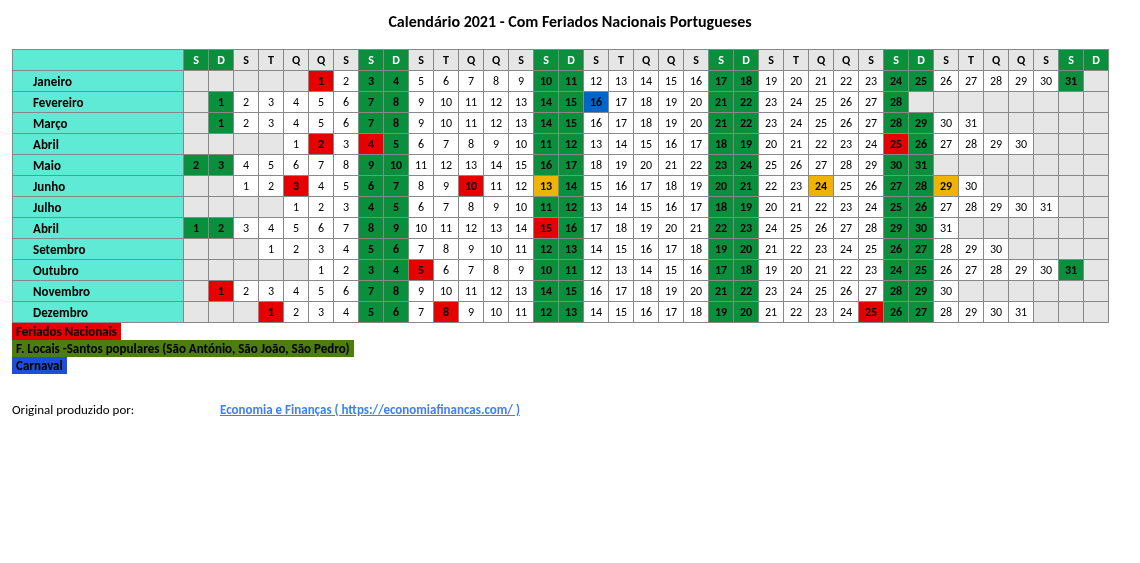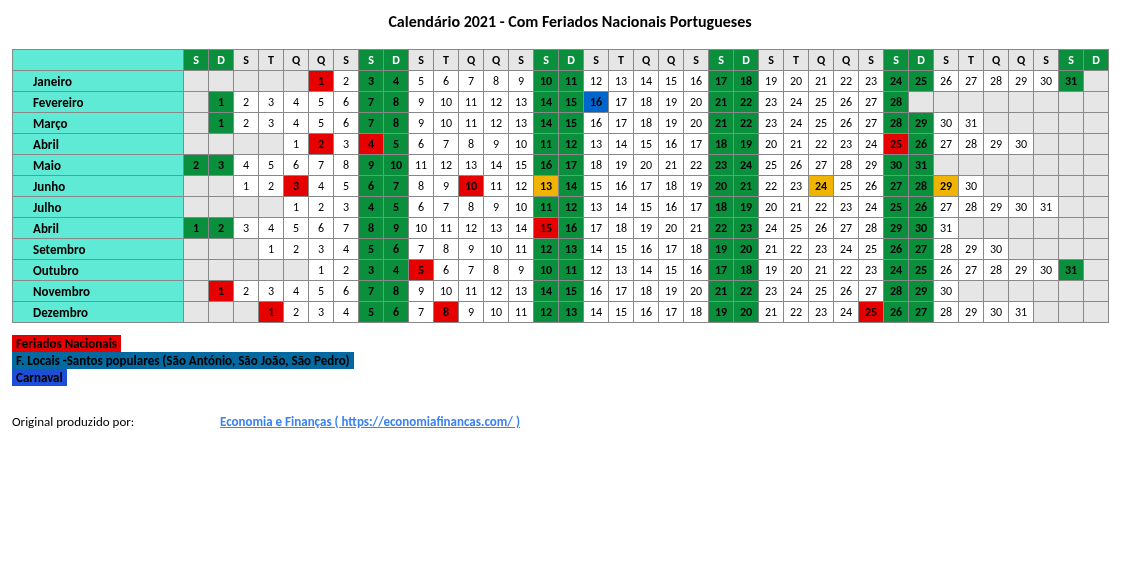--- a/index.html
+++ b/index.html
@@ -39,24 +39,24 @@
     font-weight: bold;
   }
   .hdr-wk { background: #0a8f3c; color: #fff; font-weight: bold; }
   .hdr-wd { background: #e6e6e6; color: #000; font-weight: bold; }
   .c-empty { background: #e6e6e6; }
   .c-wk { background: #0a8f3c; color: #000; font-weight: bold; }
   .c-hol { background: #e60000; color: #000; font-weight: bold; }
   .c-carn { background: #0066cc; color: #000; font-weight: bold; }
   .c-loc { background: #f0b400; color: #000; font-weight: bold; }
 
-  .legend { margin-top: 12px; }
+  .legend { }
   .legend span { font-weight: bold; padding: 1px 4px; font-size: 13px; display: inline-block; }
   .lg-hol { background: #e60000; }
-  .lg-loc { background: #0369a1; text-align: center; }
+  .lg-loc { background: #4d7c0f; text-align: center; }
   .lg-carn { background: #1d4ed8; }
 
   .credit { margin-top: 10px; font-size: 13px; }
   .credit a { color: #3b82f6; text-decoration: underline; font-weight: bold; }
   .credit-row { margin-top: 2px; }
   .credit-label { display: inline-block; width: 205px; margin-top: 18px; }
 </style>
 </head>
 <body>
 

